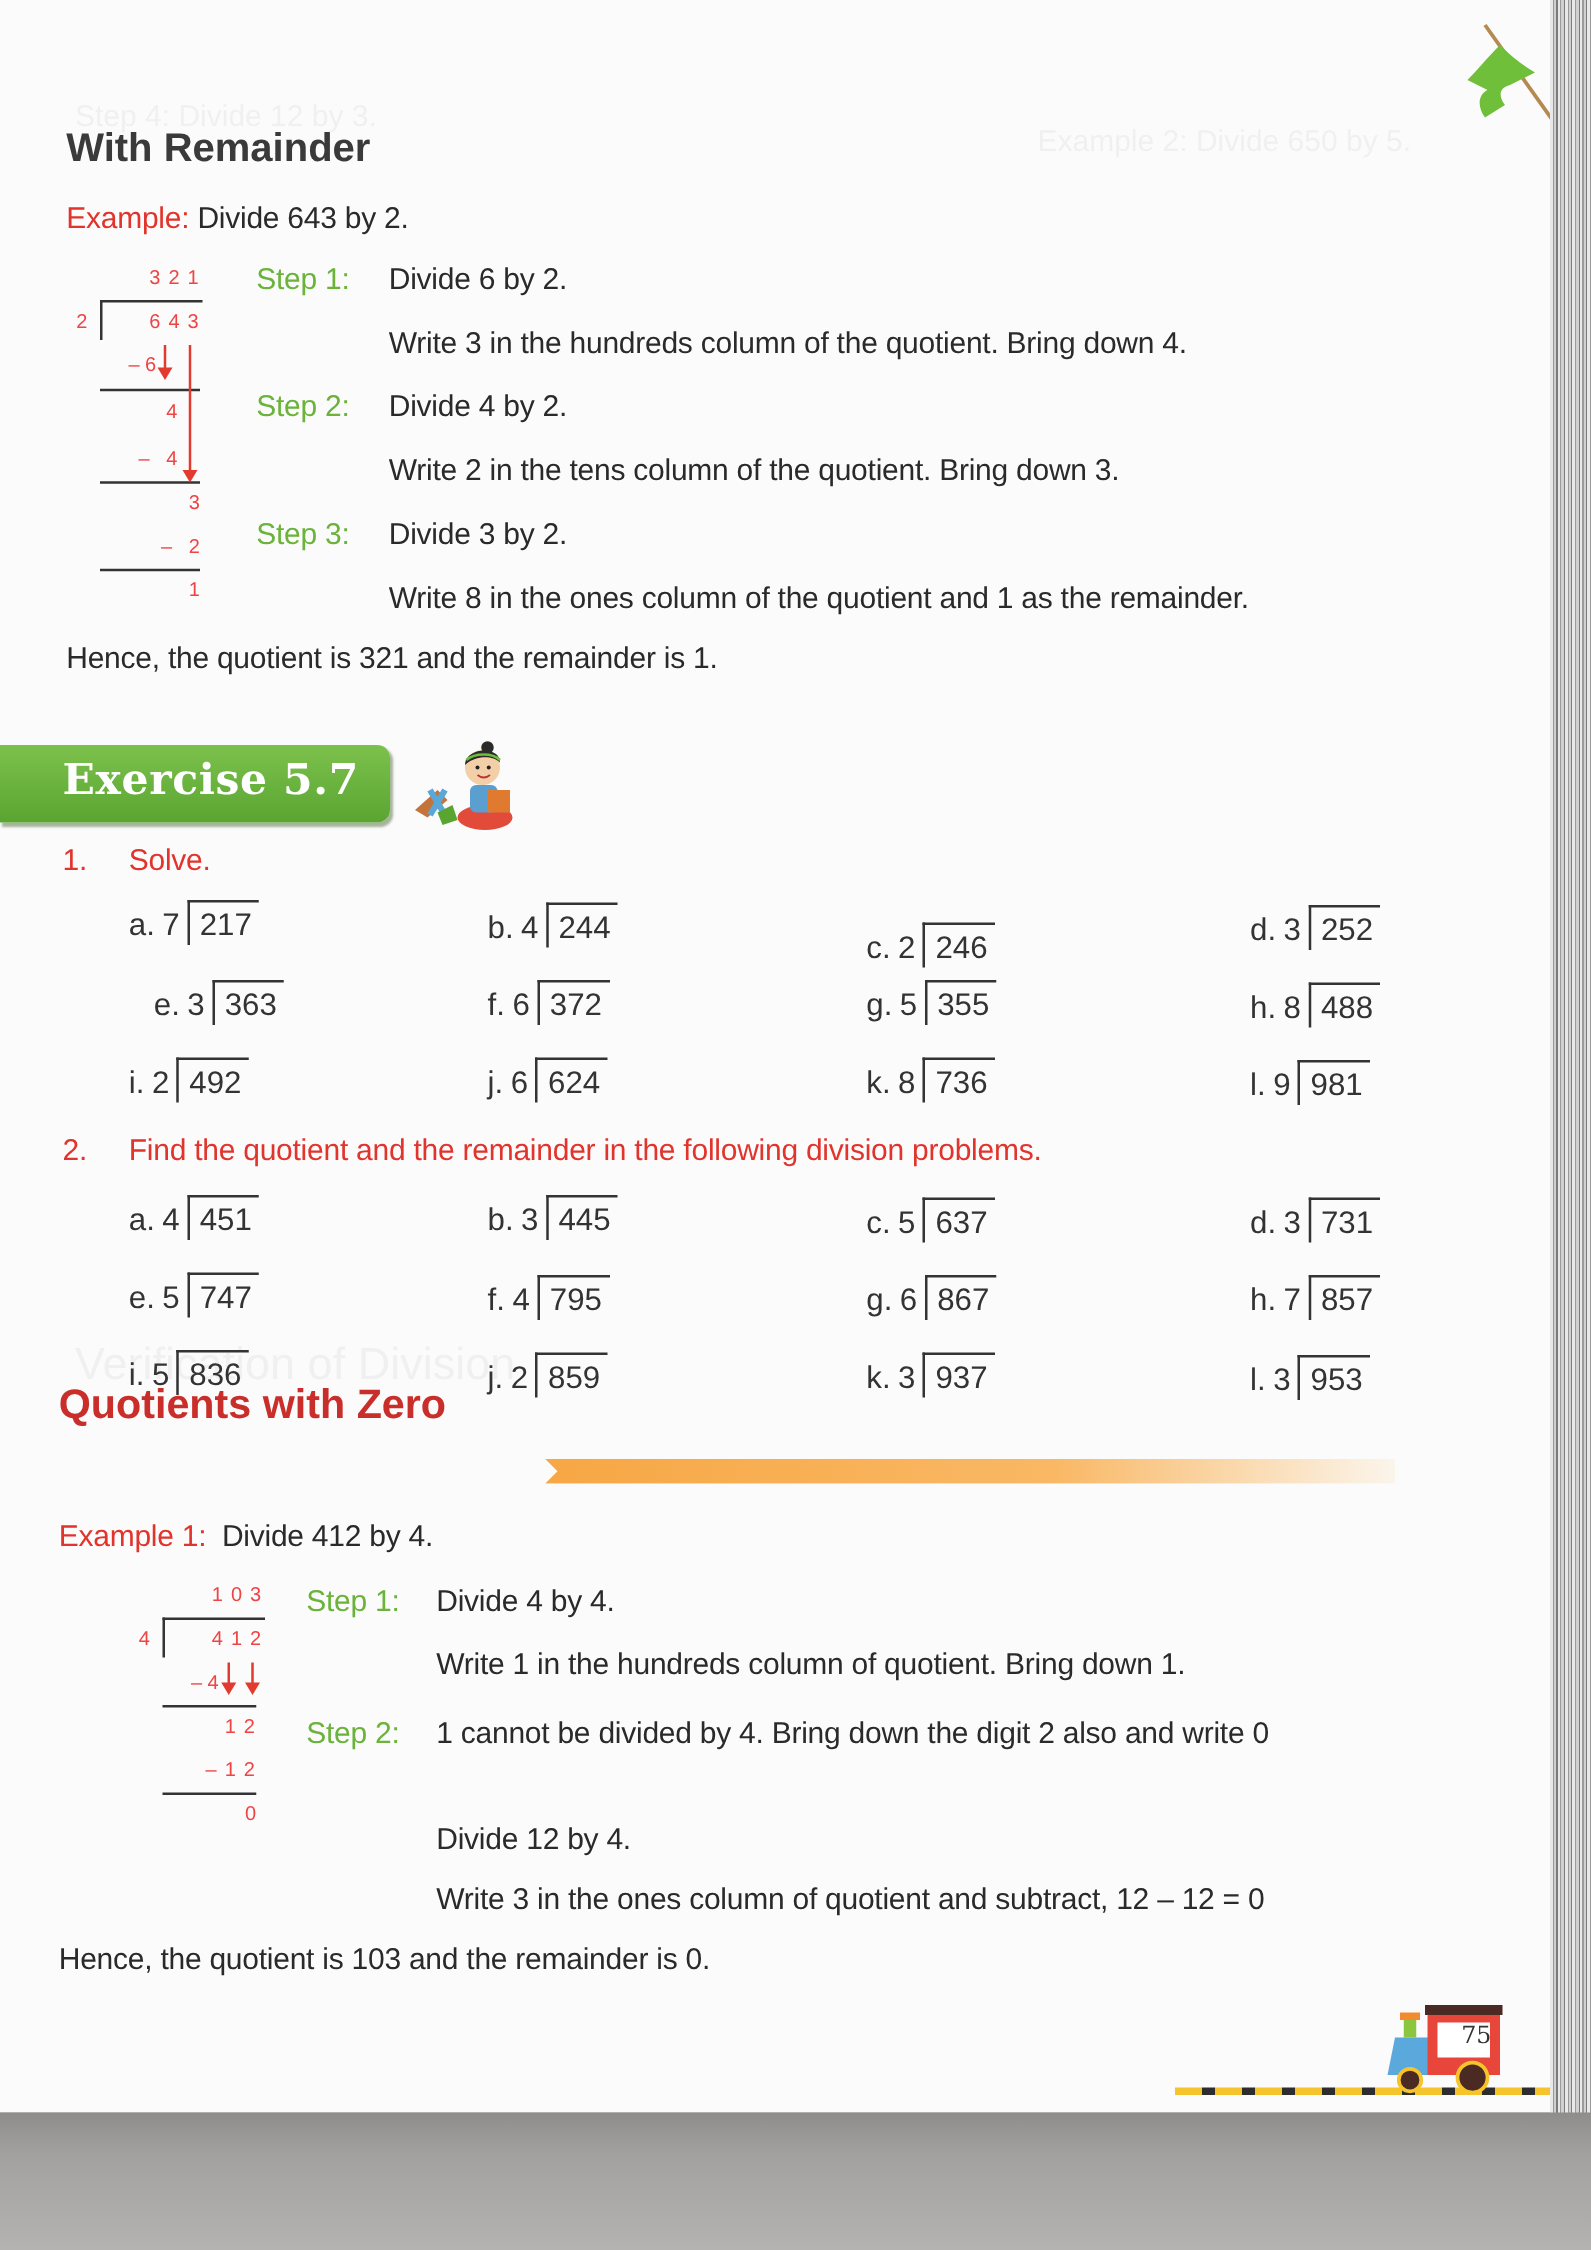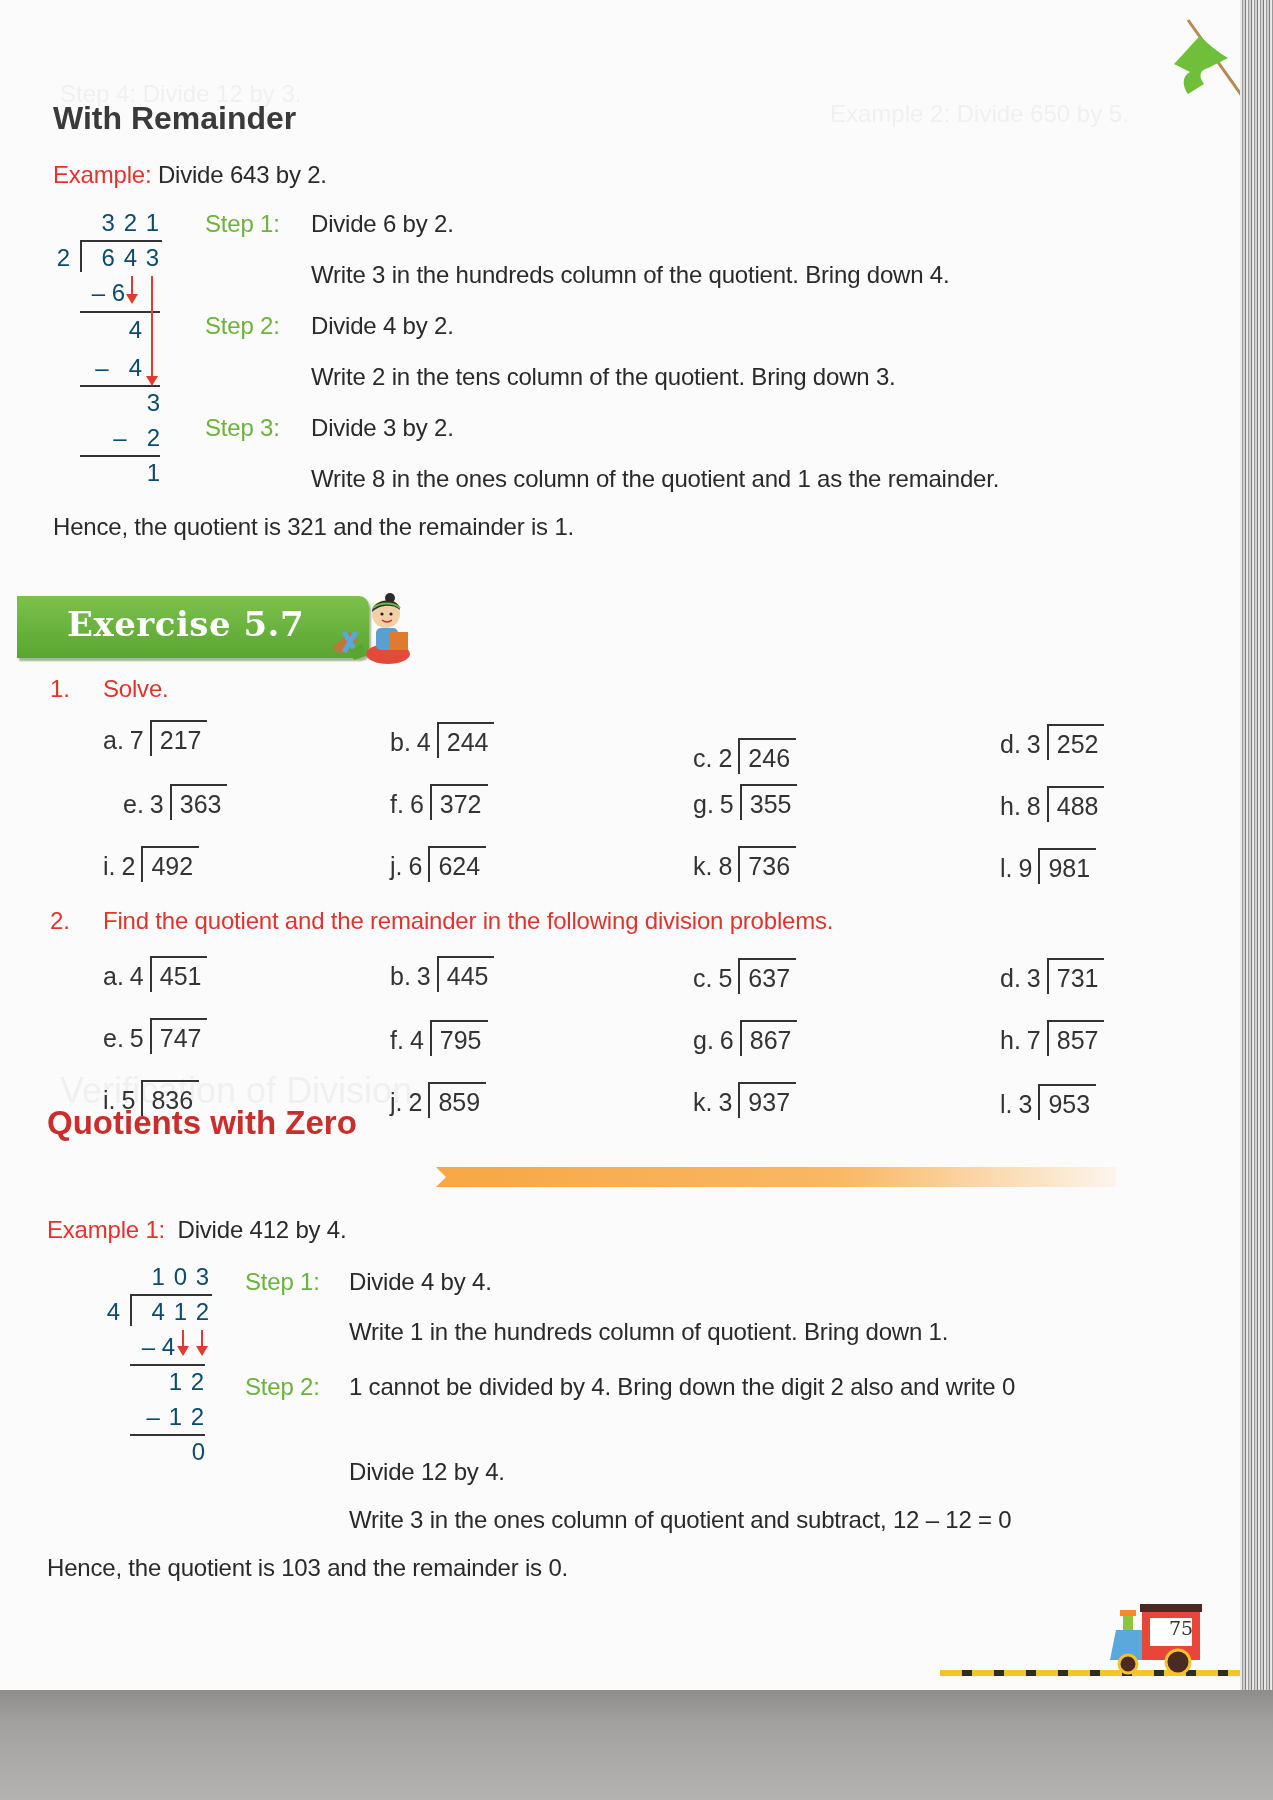--- a/index.html
+++ b/index.html
@@ -23,38 +23,37 @@
       position: absolute; left: 0; top: 1690px; width: 1273px; height: 110px;
       background: linear-gradient(180deg, #8f8d8c 0%, #a3a1a0 30%, #b5b3b1 100%);
     }
     .abs { position: absolute; white-space: nowrap; }
     .t { font-size: 24px; line-height: 30px; letter-spacing: -0.2px; }
     .h-remainder { left: 53px; top: 100px; font-size: 32px; font-weight: bold; color: #3a3a3a; }
     .red { color: #e1342c; }
     .green { color: #6bb33a; }
 
     
-    .ld { position: absolute; font-size: 24px; line-height: 30px; color: #0c4a6e; }
+    .ld { position: absolute; font-size: 16px; line-height: 30px; color: #ef4444; }
     .ld .row { position: absolute; white-space: pre; text-align: right; }
     .ld .bar { position: absolute; border-top: 2px solid #333; }
     .ld .vbar { position: absolute; border-left: 2px solid #333; }
     .arrow { position: absolute; width: 2px; background: #e23a2e; }
     .arrow::after {
       content: ""; position: absolute; left: -5px; bottom: -8px;
       border-left: 6px solid transparent; border-right: 6px solid transparent;
       border-top: 10px solid #e23a2e;
     }
 
     
     .exercise-banner {
-      position: absolute; left: 0; top: 596px; width: 352px; height: 62px;
+      position: absolute; left: 0; top: 596px; width: 312px; height: 62px;
       background: linear-gradient(180deg, #7cc14c 0%, #5aa532 100%);
       border-radius: 0 10px 10px 0;
       box-shadow: 2px 3px 2px rgba(60,90,30,0.45);
-      margin-left: 17px;
     }
     .exercise-title {
       position: absolute; left: 50px; top: 8px;
       font-family: "DejaVu Serif", serif; font-weight: bold; font-size: 34px;
       color: #ffffff; letter-spacing: 0.5px;
     }
     .kid {
       position: absolute; left: 328px; top: 592px; width: 100px; height: 76px;
     }
 

